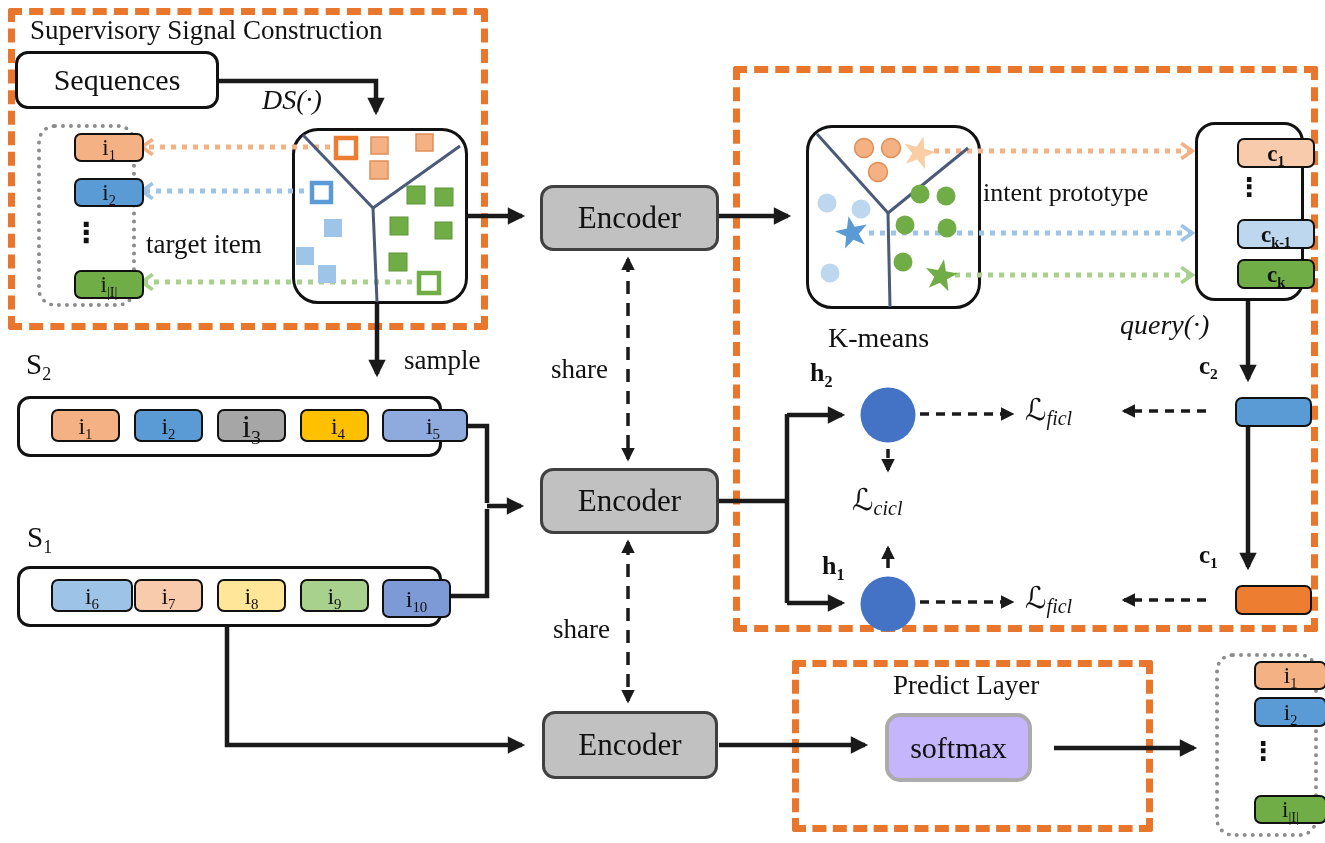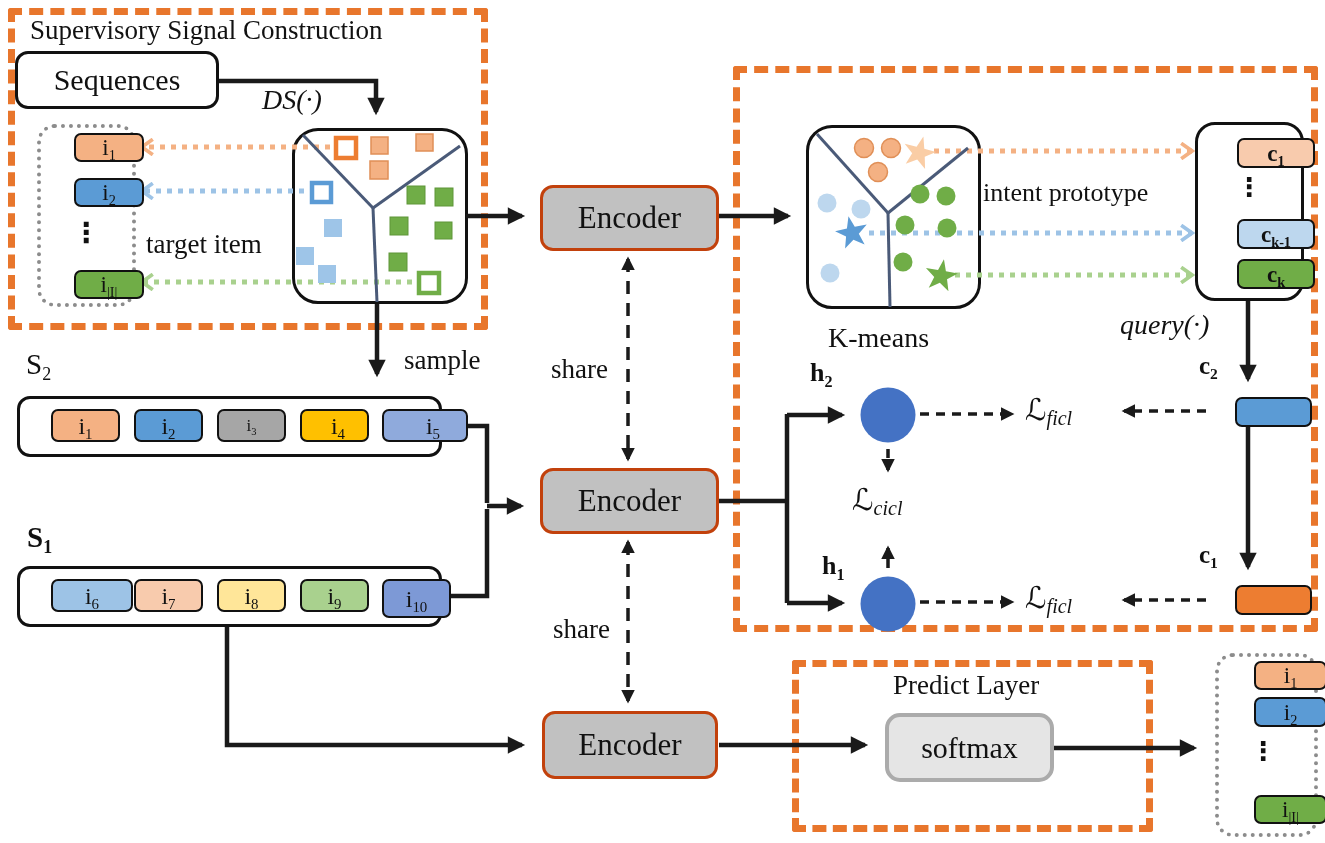--- a/index.html
+++ b/index.html
@@ -2,21 +2,21 @@
 <html><head>
 <meta charset="utf-8">
 <style>
   html,body{margin:0;padding:0;background:#fff;}
   #canvas{position:relative;width:1325px;height:843px;background:#fff;overflow:hidden;
           font-family:"Liberation Serif","DejaVu Serif",serif;color:#111;}
   .abs{position:absolute;box-sizing:border-box;}
   .dashbox{border:7px dashed #E8762C;border-radius:3px;z-index:3;background:transparent;}
   .solidbox{border:3px solid #111;border-radius:13px;background:#fff;z-index:2;}
   .dotbox{border:4px dotted #8C8C8C;border-radius:18px;background:transparent;z-index:2;}
-  .encoder{background:#C1C1C1;border:3px solid #c2410c;border-radius:13px;z-index:6;
+  .encoder{background:#C1C1C1;border:3px solid #404040;border-radius:13px;z-index:6;
            display:flex;align-items:center;justify-content:center;font-size:31px;}
   .item{border:2px solid #111;border-radius:7px;z-index:6;
         display:flex;align-items:center;justify-content:center;font-size:23px;line-height:1;margin-left:24px;}
   .item sub, .slab sub{font-size:0.62em;line-height:0;vertical-align:-0.35em;}
   .lbl{z-index:7;white-space:nowrap;line-height:1.1;}
   .bold{font-weight:bold;}
   .ital{font-style:italic;}
   .vdots{z-index:7;font-family:"DejaVu Sans","Liberation Sans",sans-serif;font-weight:bold;color:#111;}
   svg.overlay{position:absolute;left:0;top:0;z-index:5;}
   .loss{z-index:7;font-style:italic;font-size:30px;white-space:nowrap;}
@@ -57,31 +57,31 @@
     <span class="slab"><span>S</span><sub>2</sub></span>
   </div>
   <div class="abs lbl" style="left:404px;top:346px;font-size:27px;">sample</div>
   <div class="abs solidbox" style="left:17px;top:396px;width:425px;height:61px;"></div>
   <div class="abs item" style="left:27px;top:409px;width:69px;height:33px;background:#F4B183;font-size:24px;">
     <span class="slab"><span>i</span><sub>1</sub></span>
     </div>
   <div class="abs item" style="left:110px;top:409px;width:69px;height:33px;background:#5B9BD5;font-size:24px;">
     <span class="slab"><span>i</span><sub>2</sub></span>
     </div>
-  <div class="abs item" style="left:193px;top:409px;width:69px;height:33px;background:#A6A6A6;font-size:17px;">
+  <div class="abs item" style="left:193px;top:409px;width:69px;height:33px;background:#A6A6A6;font-size:32px;">
     <span class="slab"><span>i</span><sub>3</sub></span>
     </div>
   <div class="abs item" style="left:276px;top:409px;width:69px;height:33px;background:#FFC000;font-size:24px;padding-left:7px;">
     <span class="slab"><span>i</span><sub>4</sub></span>
     </div>
   <div class="abs item" style="left:358px;top:409px;width:86px;height:33px;background:#8FAADC;font-size:24px;padding-left:16px;">
     <span class="slab"><span>i</span><sub>5</sub></span>
     </div>
 
-  <div class="abs lbl" style="left:27px;top:522px;font-size:29px;font-weight:bold;">
+  <div class="abs lbl" style="left:27px;top:522px;font-size:29px;">
     <span class="slab"><span>S</span><sub>1</sub></span>
   </div>
   <div class="abs solidbox" style="left:17px;top:566px;width:425px;height:61px;"></div>
   <div class="abs item" style="left:27px;top:579px;width:82px;height:33px;background:#9DC3E6;font-size:24px;">
     <span class="slab"><span>i</span><sub>6</sub></span>
     </div>
   <div class="abs item" style="left:110px;top:579px;width:69px;height:33px;background:#F8CBAD;font-size:24px;">
     <span class="slab"><span>i</span><sub>7</sub></span>
     </div>
   <div class="abs item" style="left:193px;top:579px;width:69px;height:33px;background:#FFE699;font-size:24px;">
@@ -135,21 +135,21 @@
   <div class="abs item" style="left:1211px;top:585px;width:77px;height:30px;background:#ED7D31;"></div>
 
   <div class="abs loss" style="left:1025px;top:392px;">
     <span class="lossglyph">ℒ</span><sub class="lsub">ficl</sub></div>
   <div class="abs loss" style="left:1025px;top:580px;">
     <span class="lossglyph">ℒ</span><sub class="lsub">ficl</sub></div>
   <div class="abs loss" style="left:852px;top:482px;">
     <span class="lossglyph">ℒ</span><sub class="lsub">cicl</sub></div>
 
   <div class="abs lbl" style="left:893px;top:671px;font-size:27px;">Predict Layer</div>
-  <div class="abs" style="left:885px;top:713px;width:169px;height:69px;border:4px solid #ABABAB;border-radius:15px;background:#e5e5e5;z-index:6;display:flex;align-items:center;justify-content:center;font-size:30px;box-sizing:border-box;">
+  <div class="abs" style="left:885px;top:713px;width:147px;height:69px;border:4px solid #ABABAB;border-radius:15px;background:#c4b5fd;z-index:6;display:flex;align-items:center;justify-content:center;font-size:30px;box-sizing:border-box;">
     <span>softmax</span>
     </div>
 
   <div class="abs dotbox" style="left:1215px;top:653px;width:103px;height:184px;"></div>
   <div class="abs item" style="left:1230px;top:661px;width:73px;height:29px;background:#F4B183;">
     <span class="slab"><span>i</span><sub>1</sub></span>
     </div>
   <div class="abs item" style="left:1230px;top:697px;width:73px;height:30px;background:#5B9BD5;">
     <span class="slab"><span>i</span><sub>2</sub></span>
     </div>

